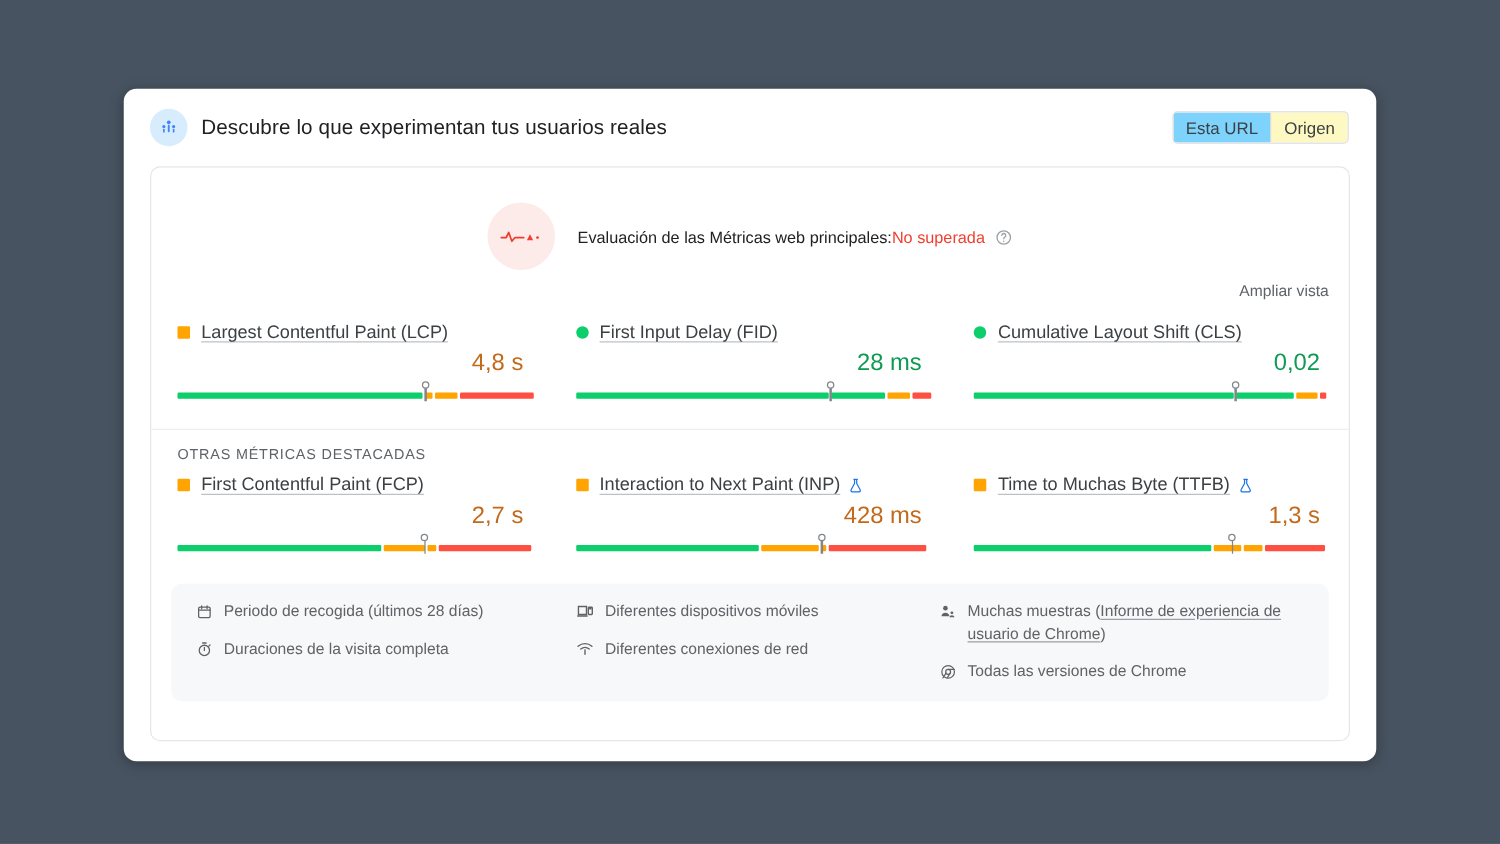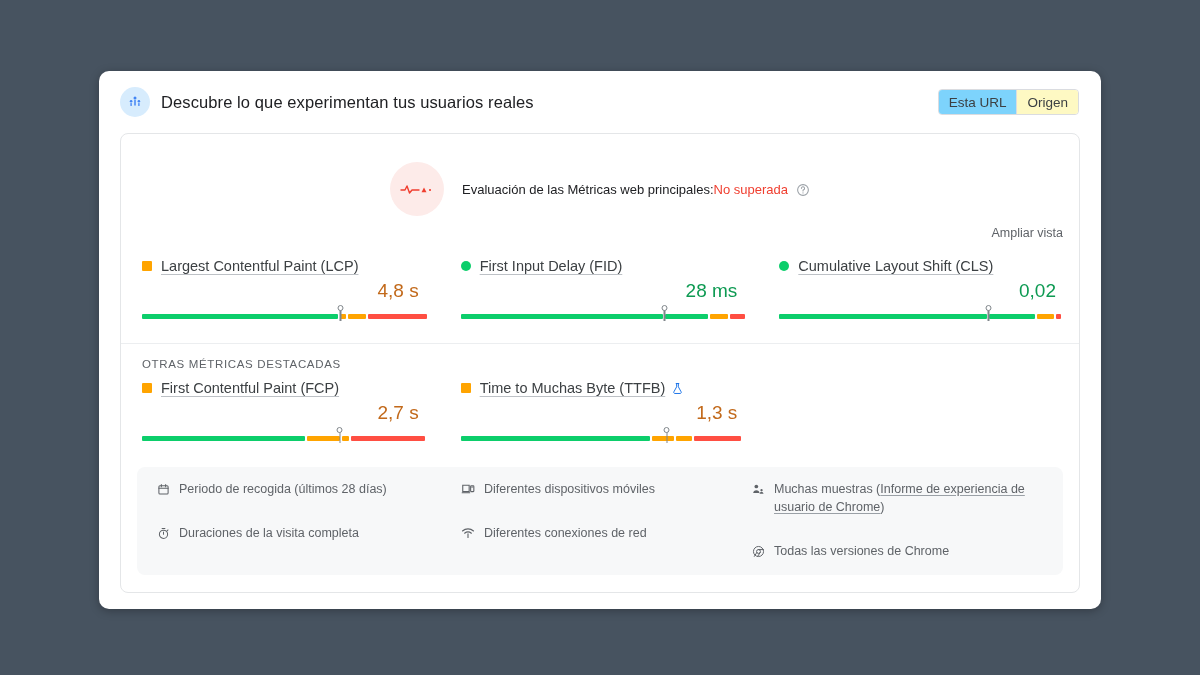--- a/index.html
+++ b/index.html
@@ -180,21 +180,21 @@
 
   
   .meta {
     margin: 24px 16px 0 16px;
     background: #f7f8f9;
     border-radius: 8px;
     padding: 13px 18px 15px 18px;
     display: grid;
     grid-template-columns: 305px 290px 1fr;
   }
-  .meta-col { display: flex; flex-direction: column; gap: 26px; }
+  .meta-col { display: flex; flex-direction: column; gap: 12px; }
   .meta-item {
     display: flex; align-items: flex-start;
     font-size: 12.5px; color: #5f6368;
     line-height: 18px;
   }
   .meta-icon {
     flex: 0 0 16px; width: 16px; height: 16px;
     margin-right: 8px; color: #5f6368;
     display: inline-flex; align-items: center; justify-content: center;
     position: relative; top: 1px;
@@ -336,20 +336,44 @@
               </div>
               <div class="marker" style="left: 71%;">
                 <span class="stem"></span>
                 <span class="dot"></span>
               </div>
             </div>
           </div>
           <div class="metric">
             <div class="metric-head">
               <span class="metric-swatch swatch-square" style="background: rgb(255, 164, 0);"></span>
+              <span class="metric-name">Interaction to Next Paint (INP)</span>
+              <span class="flask-icon">
+                <svg width="13" height="13" viewBox="0 0 24 24" fill="none" stroke="#1a73e8" stroke-width="1.8">
+                  <path d="M9.5 2.8h5M10.4 2.8v6.1L5.3 18.2a2 2 0 0 0 1.7 3h10a2 2 0 0 0 1.7-3l-5.1-9.3V2.8" stroke-linejoin="round" stroke-linecap="round"></path>
+                </svg>
+              </span>
+            </div>
+            <div class="metric-value" style="color: rgb(194, 105, 26);">428 ms</div>
+            <div class="bar-wrap">
+              <div class="bar">
+                <div class="seg" style="background: rgb(12, 206, 107); flex: 0 0 52.5%;"></div>
+                <div class="seg" style="background: rgb(255, 164, 0); flex: 0 0 16.5%;"></div>
+                <div class="seg" style="background: rgb(255, 164, 0); flex: 0 0 1.5%;"></div>
+                <div class="seg" style="background: rgb(255, 78, 66); flex: 0 0 28%;"></div>
+              </div>
+              <div class="marker" style="left: 70.5%;">
+                <span class="stem"></span>
+                <span class="dot"></span>
+              </div>
+            </div>
+          </div>
+          <div class="metric">
+            <div class="metric-head">
+              <span class="metric-swatch swatch-square" style="background: rgb(255, 164, 0);"></span>
               <span class="metric-name">Time to Muchas Byte (TTFB)</span>
               <span class="flask-icon">
                 <svg width="13" height="13" viewBox="0 0 24 24" fill="none" stroke="#1a73e8" stroke-width="1.8">
                   <path d="M9.5 2.8h5M10.4 2.8v6.1L5.3 18.2a2 2 0 0 0 1.7 3h10a2 2 0 0 0 1.7-3l-5.1-9.3V2.8" stroke-linejoin="round" stroke-linecap="round"></path>
                 </svg>
               </span>
             </div>
             <div class="metric-value" style="color: rgb(194, 105, 26);">1,3 s</div>
             <div class="bar-wrap">
               <div class="bar">

